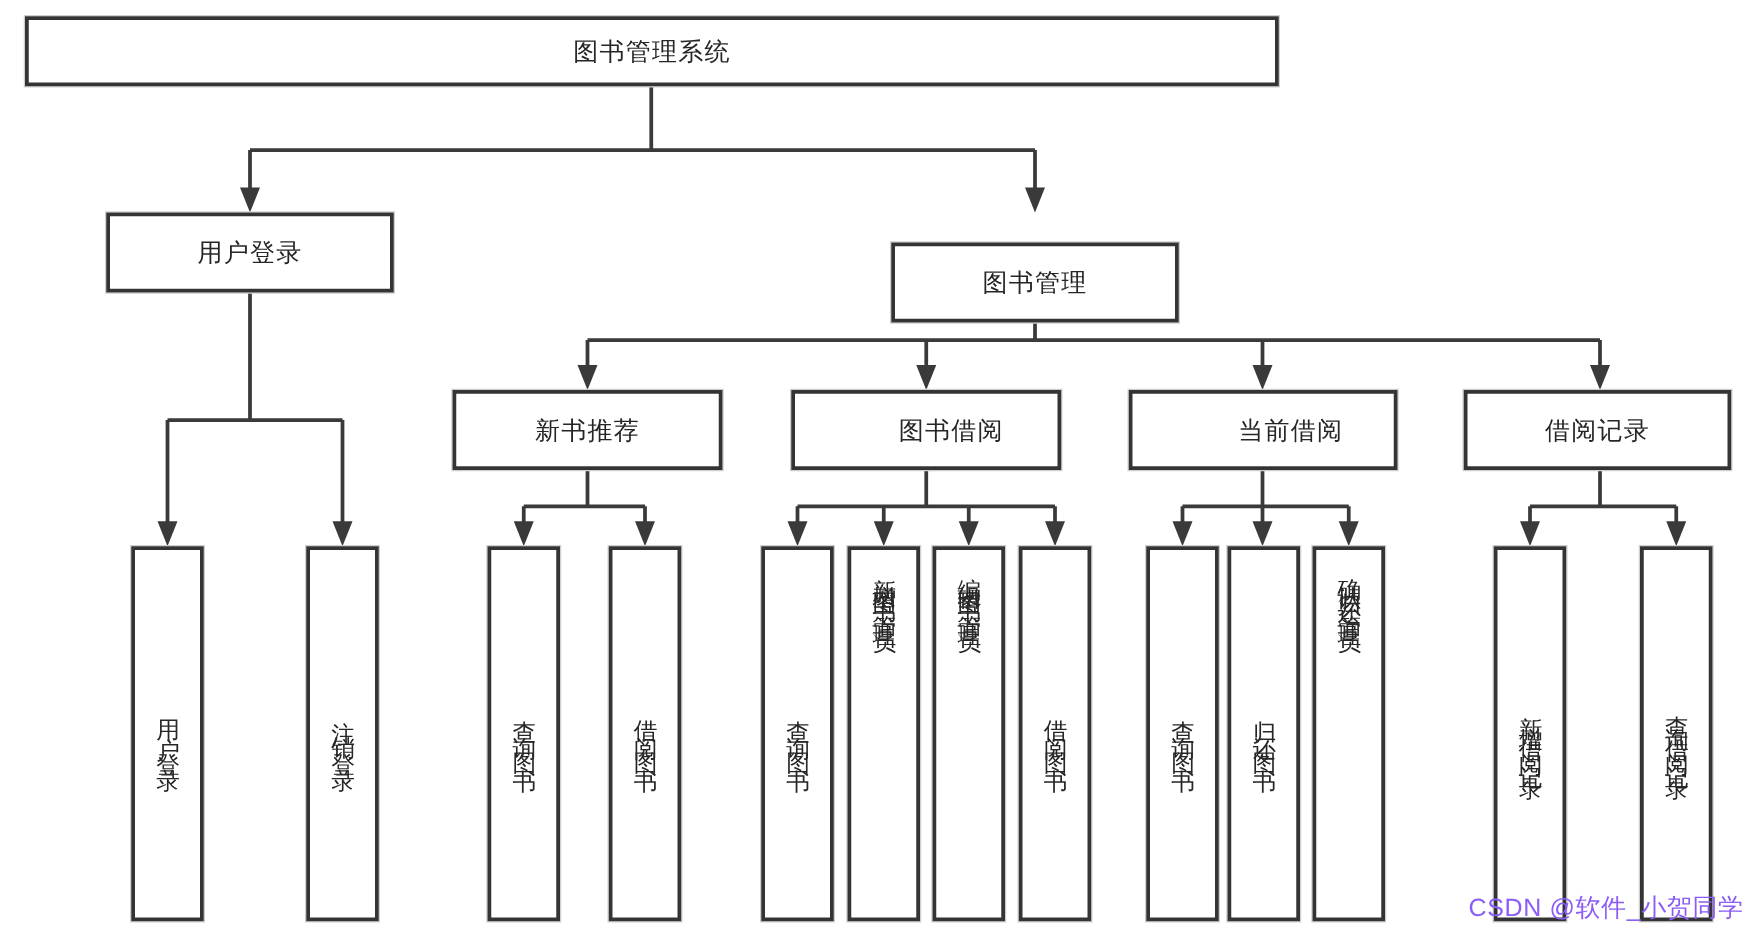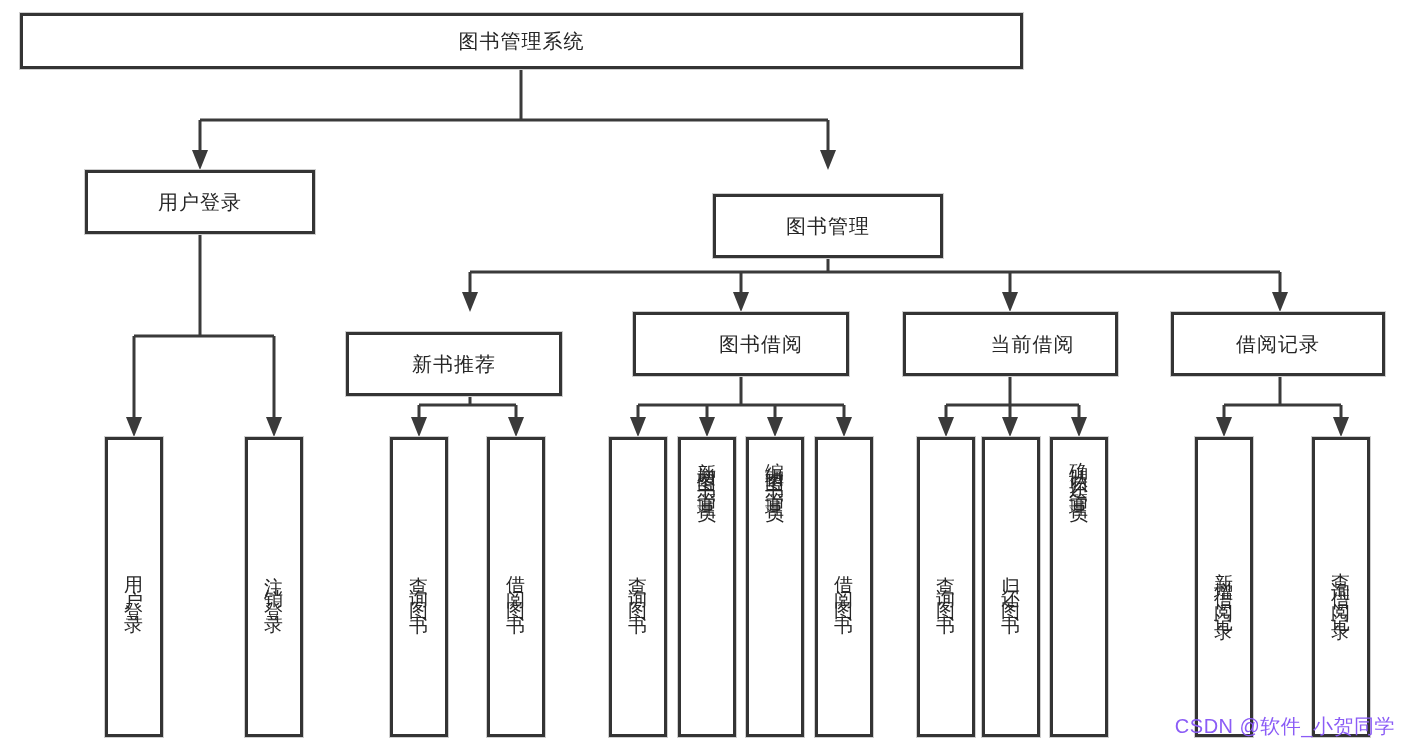--- a/index.html
+++ b/index.html
@@ -115,21 +115,21 @@
         <polygon stroke="none" points="1333,417 1349,417 1341,437"></polygon>
       </g>
     </g>
   </svg>
 
   <div class="box hbox" style="left:20px; top:13px; width:1003px; height:56px;">图书管理系统</div>
 
   <div class="box hbox" style="left:85px; top:170px; width:230px; height:64px;">用户登录</div>
   <div class="box hbox" style="left:713px; top:170px; width:230px; height:64px;margin-top:24px;">图书管理</div>
 
-  <div class="box hbox" style="left:346px; top:312px; width:216px; height:64px;margin-top:20px;">新书推荐</div>
+  <div class="box hbox" style="left:362px; top:312px; width:216px; height:64px;">新书推荐</div>
   <div class="box hbox" style="left:633px; top:312px; width:216px; height:64px;padding-left:40px;">图书借阅</div>
   <div class="box hbox" style="left:903px; top:312px; width:215px; height:64px;padding-left:44px;">当前借阅</div>
   <div class="box hbox" style="left:1171px; top:312px; width:214px; height:64px;">借阅记录</div>
 
   <div class="box leaf" style="left:105px;">
     <span class="vtext">用户登录</span>
   </div>
   <div class="box leaf" style="left:245px;">
     <span class="vtext">注销登录</span>
   </div>

